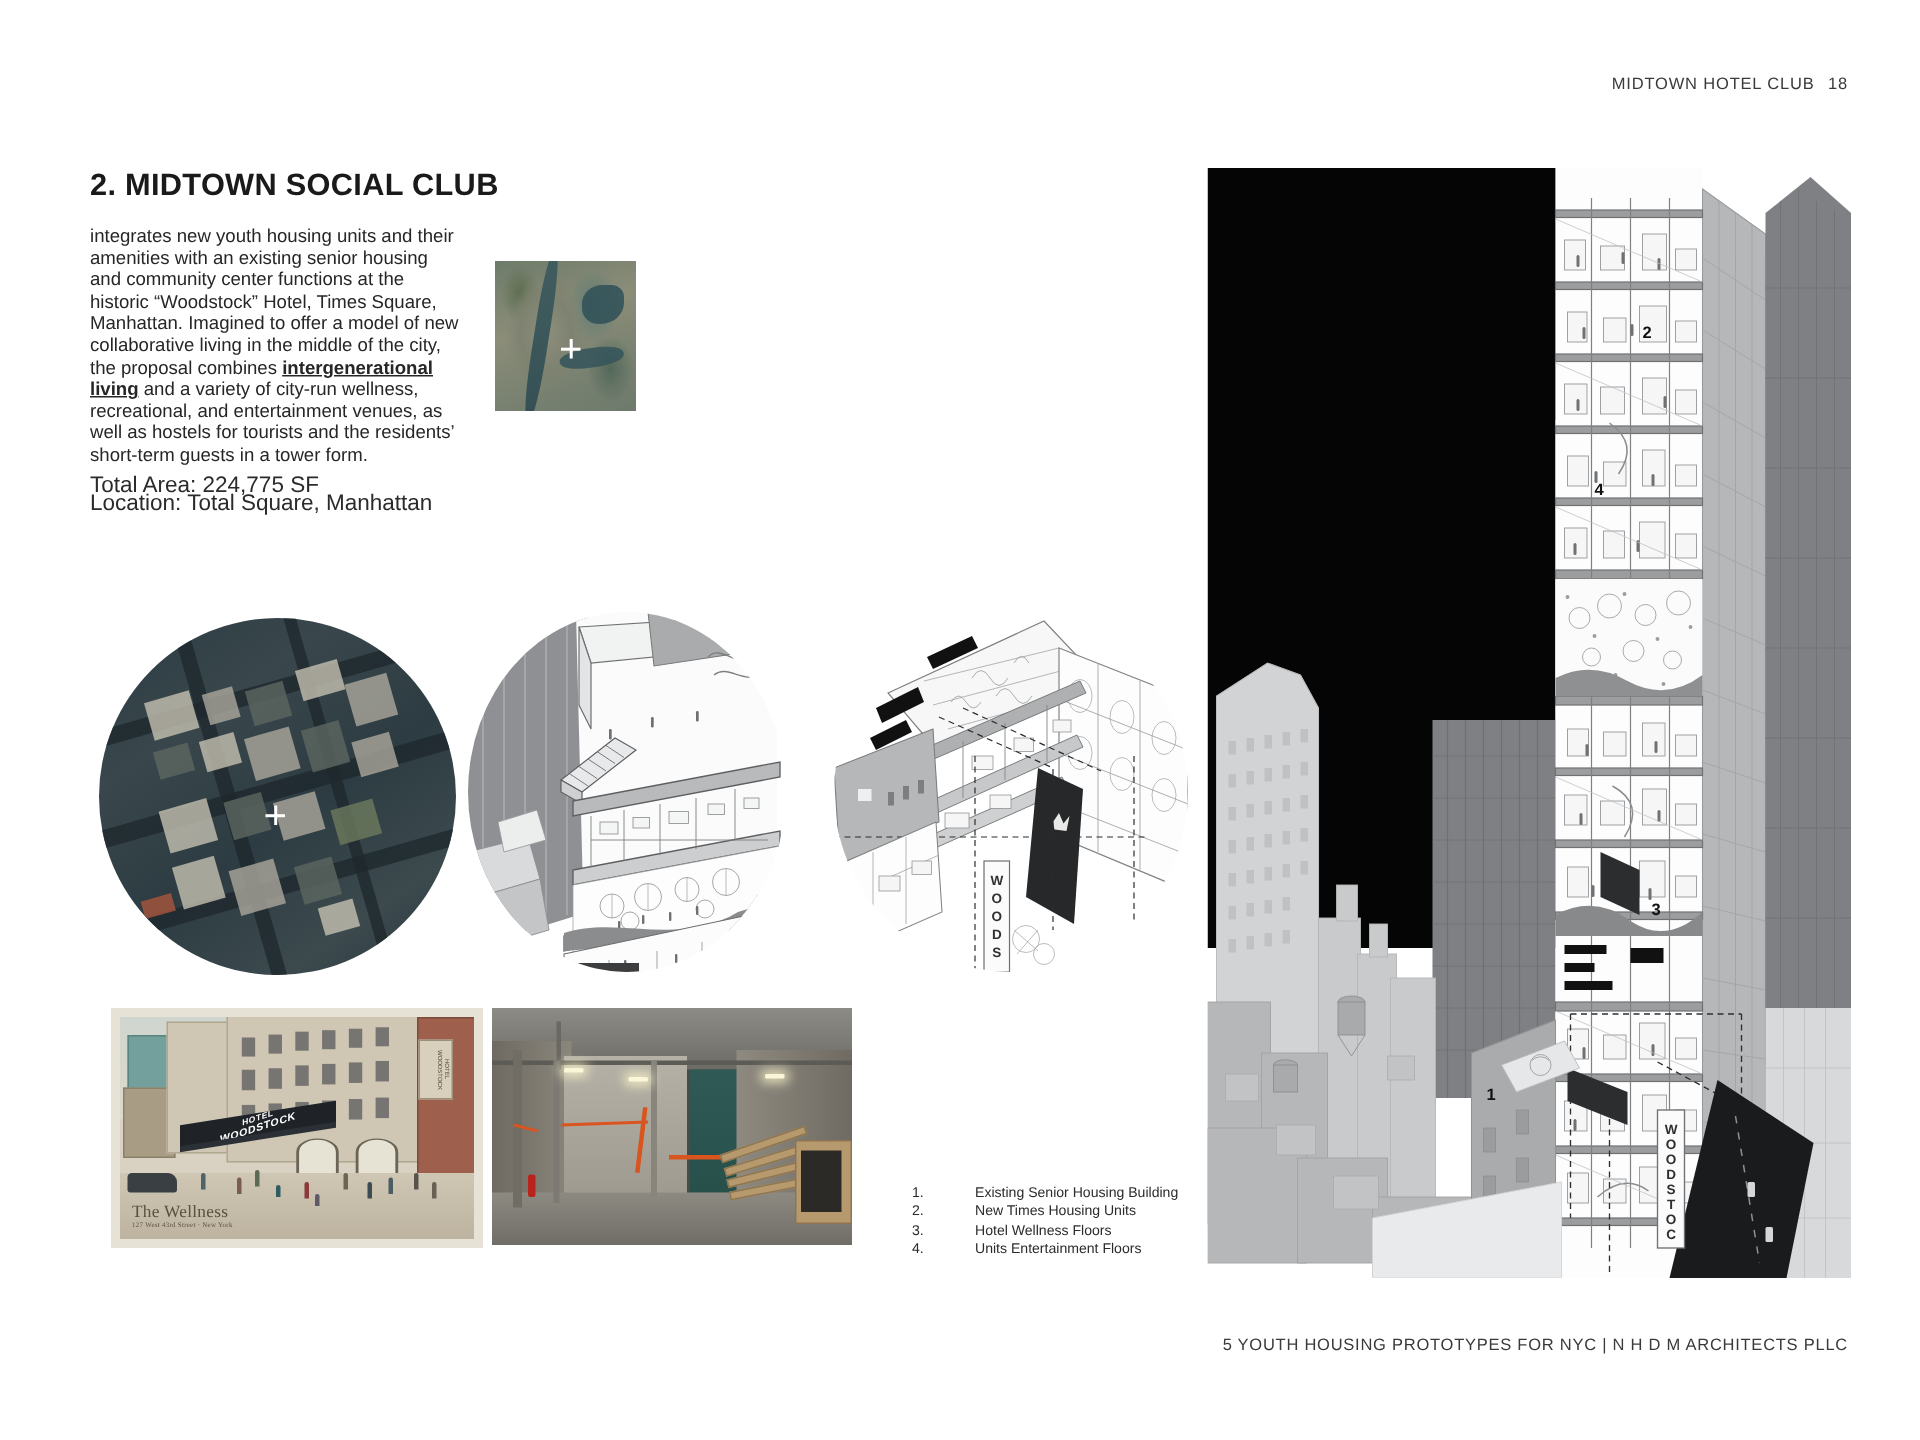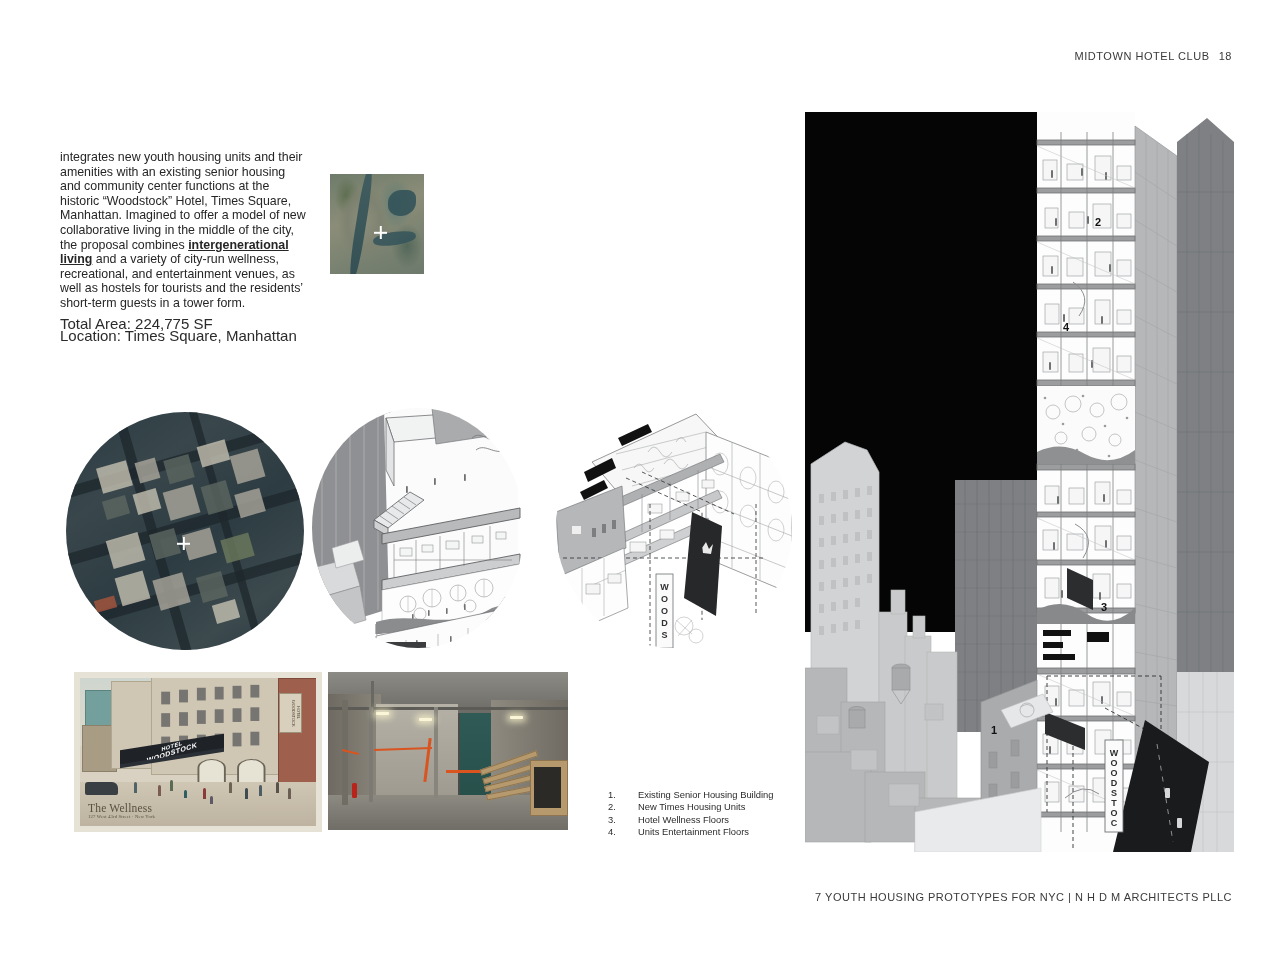--- a/index.html
+++ b/index.html
@@ -82,21 +82,21 @@
   .key-list {
     position: absolute;
     left: 608px;
     top: 789px;
     font-size: 9.4px;
     line-height: 12.3px;
     color: #2b2b2b;
   }
   .key-row { display: flex; }
   .key-num { width: 30px; }
-  .key-label { white-space: nowrap; }
+  .key-label { white-space: nowrap; margin-left: 12px; }
 
   
   .fig { position: absolute; overflow: hidden; }
 
   
   #thumb-locator {
     left: 330px; top: 174px;
     width: 94px; height: 100px;
     background:
       radial-gradient(ellipse 40% 55% at 36% 48%, #8d8f7c 0%, #7e8270 45%, rgba(0,0,0,0) 70%),
@@ -315,28 +315,29 @@
 </style>
 </head>
 <body>
 
 <div id="page">
 
   <div class="running-head">
     <span>MIDTOWN HOTEL CLUB</span><span class="pageno">18</span>
   </div>
 
+  <div class="project-title">2. MIDTOWN SOCIAL CLUB</div>
 
   <div class="body-copy">
     <span>integrates new youth housing units and their amenities with an existing senior housing and community center functions at the historic “Woodstock” Hotel, Times Square, Manhattan. Imagined to offer a model of new collaborative living in the middle of the city, the proposal combines </span><span class="emph">intergenerational living</span><span> and a variety of city-run wellness, recreational, and entertainment venues, as well as hostels for tourists and the residents’ short-term guests in a tower form.</span>
   </div>
 
   <div class="meta-block">
     <div>Total Area: 224,775 SF</div>
-    <div>Location: Times Square, Manhattan</div>
+    <div>Location: Total Square, Manhattan</div>
   </div>
 
   <div class="fig" id="thumb-locator">
     <div class="river"></div>
     <div class="river2"></div>
     <div class="river3"></div>
     <div class="crosshair" style="left:44px; top:52px;"></div>
   </div>
 
   <div class="circle-fig" id="circle-aerial">
@@ -1051,15 +1052,15 @@
 
       <path d="M110 700 L236 676 L236 740 L110 740 Z" fill="#e9eaeb" stroke="#d3d4d5" stroke-width="0.6"></path>
     </svg>
 
     <div class="marker" style="left:186px; top:612px;">1</div>
     <div class="marker" style="left:290px; top:104px;">2</div>
     <div class="marker" style="left:296px; top:489px;">3</div>
     <div class="marker" style="left:258px; top:209px;">4</div>
   </div>
 
-  <div class="running-foot">7 YOUTH HOUSING PROTOTYPES FOR NYC | N H D M ARCHITECTS PLLC</div>
+  <div class="running-foot">5 YOUTH HOUSING PROTOTYPES FOR NYC | N H D M ARCHITECTS PLLC</div>
 
 </div>
 
 </body></html>

